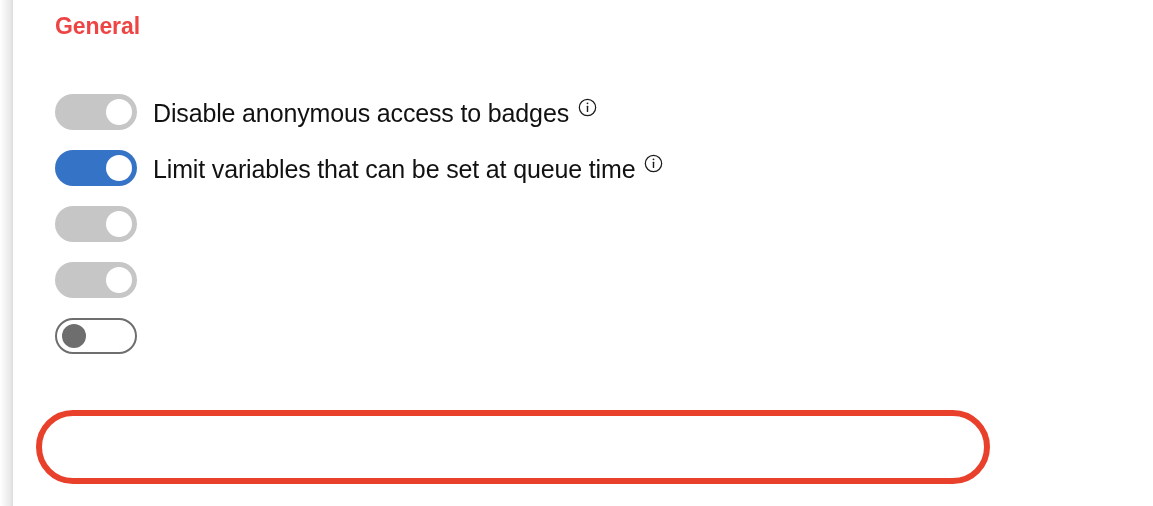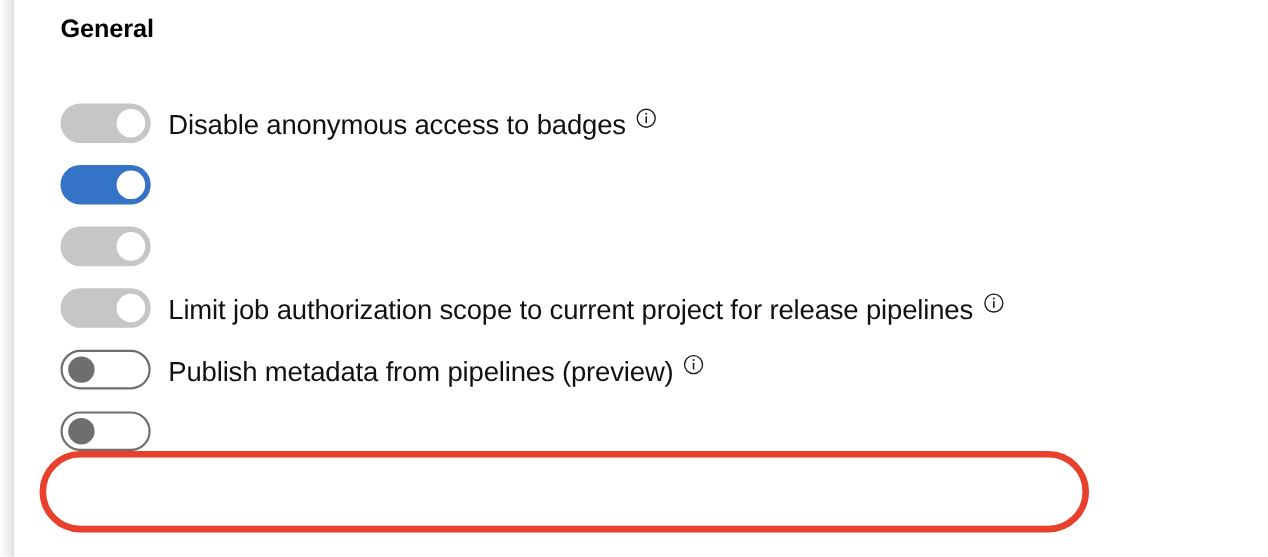--- a/index.html
+++ b/index.html
@@ -36,21 +36,21 @@
     height: 506px;
     background: #ffffff;
   }
 
   .section-title {
     position: absolute;
     left: 42px;
     top: 13px;
     font-size: 23px;
     font-weight: bold;
-    color: #000000;
+    color: #ef4444;
     letter-spacing: -0.1px;
     line-height: 1.2;
   }
 
   .toggle-list {
     position: absolute;
     left: 0;
     top: 84px;
     width: 1140px;
     text-align: right;
@@ -166,48 +166,38 @@
         <div class="toggle-label"><span>Disable anonymous access to badges</span><span class="info-icon"><svg viewBox="0 0 20 20" width="19" height="19" aria-hidden="true">
               <circle cx="10" cy="10" r="8.6" fill="none" stroke="#1b1b1b" stroke-width="1.3"></circle>
               <circle cx="10" cy="5.6" r="0.95" fill="#1b1b1b"></circle>
               <rect x="9.25" y="8.1" width="1.5" height="6.6" rx="0.6" fill="#1b1b1b"></rect>
             </svg></span></div>
       </div>
       <div class="toggle-row">
         <div class="switch on-active" role="switch" aria-checked="true">
           <span class="knob"></span>
         </div>
-      </div>
-      <div class="toggle-row">
-        <div class="switch on-muted" role="switch" aria-checked="true">
-          <span class="knob"></span>
-        </div>
-      </div>
-      <div class="toggle-row">
-        <div class="switch on-muted" role="switch" aria-checked="true">
-          <span class="knob"></span>
-        </div>
-        <div class="toggle-label"><span>Limit job authorization scope to current project for release pipelines</span><span class="info-icon"><svg viewBox="0 0 20 20" width="19" height="19" aria-hidden="true">
+        <div class="toggle-label"><span>Limit variables that can be set at queue time</span><span class="info-icon"><svg viewBox="0 0 20 20" width="19" height="19" aria-hidden="true">
               <circle cx="10" cy="10" r="8.6" fill="none" stroke="#1b1b1b" stroke-width="1.3"></circle>
               <circle cx="10" cy="5.6" r="0.95" fill="#1b1b1b"></circle>
               <rect x="9.25" y="8.1" width="1.5" height="6.6" rx="0.6" fill="#1b1b1b"></rect>
             </svg></span></div>
       </div>
       <div class="toggle-row">
+        <div class="switch on-muted" role="switch" aria-checked="true">
+          <span class="knob"></span>
+        </div>
+      </div>
+      <div class="toggle-row">
+        <div class="switch on-muted" role="switch" aria-checked="true">
+          <span class="knob"></span>
+        </div>
+      </div>
+      <div class="toggle-row">
         <div class="switch off" role="switch" aria-checked="false">
           <span class="knob"></span>
         </div>
-        <div class="toggle-label"><span>Publish metadata from pipelines (preview)</span><span class="info-icon"><svg viewBox="0 0 20 20" width="19" height="19" aria-hidden="true">
-              <circle cx="10" cy="10" r="8.6" fill="none" stroke="#1b1b1b" stroke-width="1.3"></circle>
-              <circle cx="10" cy="5.6" r="0.95" fill="#1b1b1b"></circle>
-              <rect x="9.25" y="8.1" width="1.5" height="6.6" rx="0.6" fill="#1b1b1b"></rect>
-            </svg></span></div>
-      </div>
-      <div class="toggle-row">
-        <div class="switch off" role="switch" aria-checked="false">
-          <span class="knob"></span>
-        </div>
       </div>
     </div>
 
 </div>
 
 <div class="annotation-highlight"></div>
 
 </body></html>

